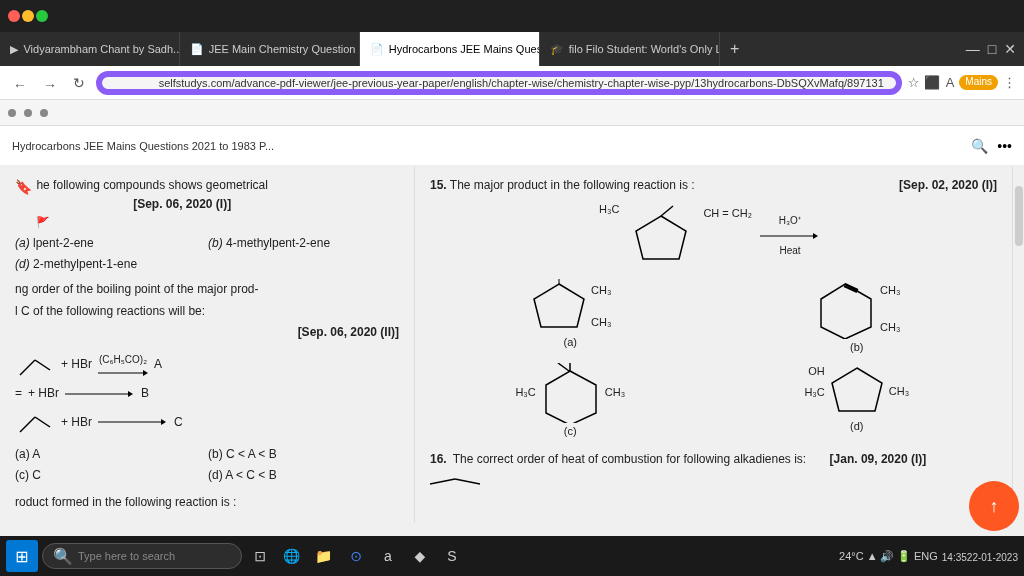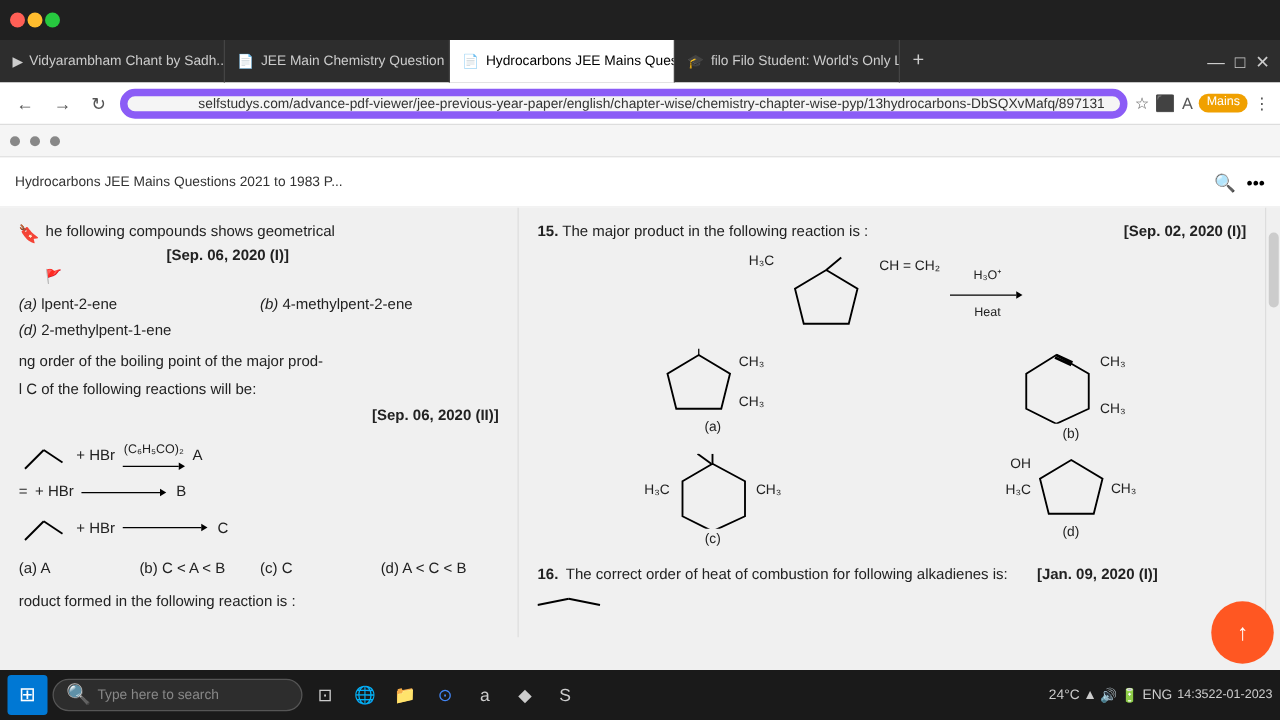--- a/index.html
+++ b/index.html
@@ -85,21 +85,21 @@
     }
     .taskbar-start { width: 32px; height: 32px; background: #0078d4; border-radius: 3px;
       display: flex; align-items: center; justify-content: center; color: #fff; font-size: 16px; }
     .taskbar-search {
       display: flex; align-items: center; background: #2d2d2d; border: 1px solid #555;
       border-radius: 14px; height: 26px; padding: 0 10px; gap: 5px; width: 200px;
     }
     .taskbar-search-text { color: #888; font-size: 11px; }
     .taskbar-icon { width: 28px; height: 28px; display: flex; align-items: center; justify-content: center;
       color: #ccc; font-size: 14px; cursor: pointer; }
-    .taskbar-right { margin-left: auto; display: flex; align-items: flex-start; gap: 4px; color: #ccc; font-size: 11px; }
+    .taskbar-right { margin-left: auto; display: flex; align-items: flex-end; gap: 4px; color: #ccc; font-size: 11px; }
     .taskbar-time { display: flex; flex-direction: row; align-items: flex-end; font-size: 10px; color: #ccc; }
     .sys-icons { display: flex; align-items: center; gap: 3px; font-size: 11px; color: #ccc; }
 
     
     .filo-popup {
       position: absolute; bottom: 40px; right: 0; width: 50px; height: 50px;
       background: #ff5722; border-radius: 50%; display: flex; align-items: center;
       justify-content: center; color: #fff; font-size: 18px; cursor: pointer;
     }
 
@@ -238,21 +238,21 @@
           <line x1="20" y1="10" x2="35" y2="20" stroke="#000" stroke-width="1.5"></line>
         </svg>
         <span>+ HBr</span>
         <svg width="70" height="12">
             <line x1="0" y1="6" x2="63" y2="6" stroke="#000" stroke-width="1"></line>
             <polygon points="63,3 68,6 63,9" fill="#000"></polygon>
           </svg>
         <span> C</span>
       </div>
 
-      <div style="display:grid;grid-template-columns:1fr 1fr 1fr 1fr;gap:2px;font-size:12px;margin:8px 0;">
+      <div style="display:grid;grid-template-columns:1fr 1fr;gap:2px;font-size:12px;margin:8px 0;">
         <div>(a) A</div>
         <div>(b) C &lt; A &lt; B</div>
         <div>(c) C</div>
         <div>(d) A &lt; C &lt; B</div>
       </div>
 
       <div style="font-size:12px;margin-top:8px;">
         <span>roduct formed in the following reaction is :</span>
       </div>
     </div>

